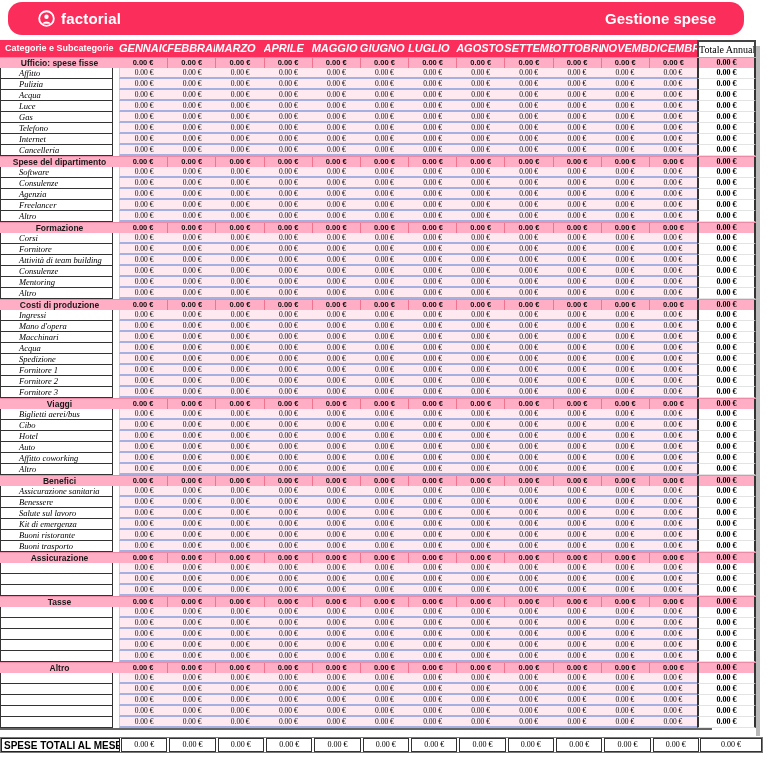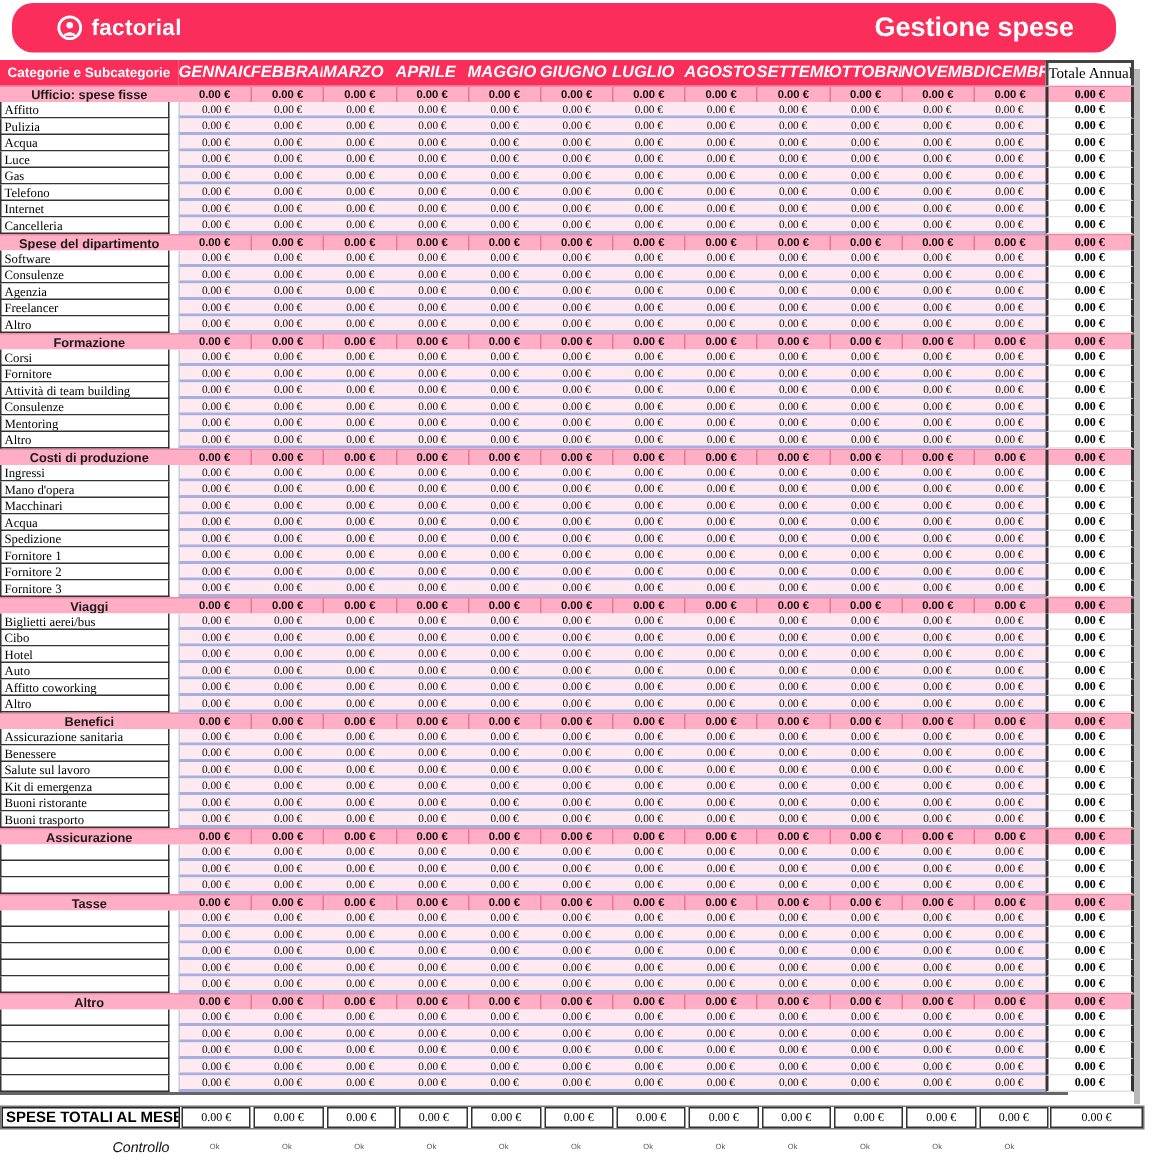--- a/index.html
+++ b/index.html
@@ -6,21 +6,21 @@
   html,body { background:#fff; }
   .page { position:relative; width:768px; height:777px; background:#fff; overflow:hidden;
           font-family:"Liberation Sans", sans-serif; }
 
   
   .banner { position:absolute; left:8px; top:2px; width:736px; height:33px;
             background:#fa2d5b; border-radius:14px; display:flex; align-items:center;
             justify-content:space-between; padding:0 28px 0 30px; }
   .logo { display:flex; align-items:center; gap:6px; }
   .logo-text { color:#fff; font-weight:bold; font-size:15px; letter-spacing:.2px; }
-  .banner-title { color:#fff; font-weight:bold; font-size:18px; }
+  .banner-title { color:#fff; font-weight:bold; font-size:15px; }
 
   
   .sheet { position:absolute; left:0; top:40px; width:760px; }
   .hrow, .row { display:flex; width:756px; }
   .hrow { height:17px; }
   .hlabel { width:119px; background:#fa2d5b; color:#fff; font-weight:bold; font-size:9px;
             line-height:17px; padding-left:5px; white-space:nowrap; overflow:hidden; }
   .hmonths { flex:1; display:grid; grid-template-columns:repeat(12,1fr); background:#fa2d5b; }
   .mh { color:#fff; font-weight:bold; font-size:11px; line-height:17px; text-align:left;
         white-space:nowrap; overflow:hidden;font-style:italic; }
@@ -41,21 +41,21 @@
   .v { font-size:7.5px; line-height:10px; text-align:center; color:#111;
        white-space:nowrap; overflow:hidden; }
   .v.bold { font-weight:bold; }
   .cat-tot { width:59px; background:#ffaec6; border-left:2px solid #333; border-right:2px solid #333;
              font-family:"Liberation Serif", serif; font-weight:bold; font-size:8px; line-height:10px;
              text-align:center; }
 
   
   .sub-label { width:113px; margin-right:6px; background:#fff; border:1px solid #333; border-top:none;
                font-family:"Liberation Serif", serif; font-size:8.5px; line-height:10px;
-               padding-left:2px; white-space:nowrap; overflow:hidden; color:#000; }
+               padding-left:18px; white-space:nowrap; overflow:hidden; color:#000;font-style:italic; }
   .sub-vals { flex:1; display:grid; grid-template-columns:repeat(12,1fr); background:#fde9ef;
               border-bottom:2px solid #a5afe0; border-left:1px solid #c9cfe8; }
   .sub-vals .v { font-family:"Liberation Serif", serif; }
   .sub-tot { width:59px; background:#fff; border-left:2px solid #333; border-right:2px solid #333;
              border-bottom:1px solid #e3e3e3; font-family:"Liberation Serif", serif; font-weight:bold;
              font-size:8px; line-height:10px; text-align:center; }
 
   .shadow-r { position:absolute; left:756px; top:6px; width:4px; height:100%; background:#b9b9b9; }
 
   
@@ -1227,32 +1227,14 @@
         <div class="fcell">0.00 €</div>
         <div class="fcell">0.00 €</div>
         <div class="fcell">0.00 €</div>
         <div class="fcell">0.00 €</div>
         <div class="fcell">0.00 €</div>
         <div class="fcell">0.00 €</div>
       </div>
     <div class="fannual">0.00 €</div>
   </div>
 
-  <div class="crow">
-    <div class="clabel">Controllo</div>
-    <div class="ccells" id="control-cells">
-        <div class="okcell">Ok</div>
-        <div class="okcell">Ok</div>
-        <div class="okcell">Ok</div>
-        <div class="okcell">Ok</div>
-        <div class="okcell">Ok</div>
-        <div class="okcell">Ok</div>
-        <div class="okcell">Ok</div>
-        <div class="okcell">Ok</div>
-        <div class="okcell">Ok</div>
-        <div class="okcell">Ok</div>
-        <div class="okcell">Ok</div>
-        <div class="okcell">Ok</div>
-      </div>
-    <div class="cannual"></div>
-  </div>
 
 </div>
 
 </body></html>

